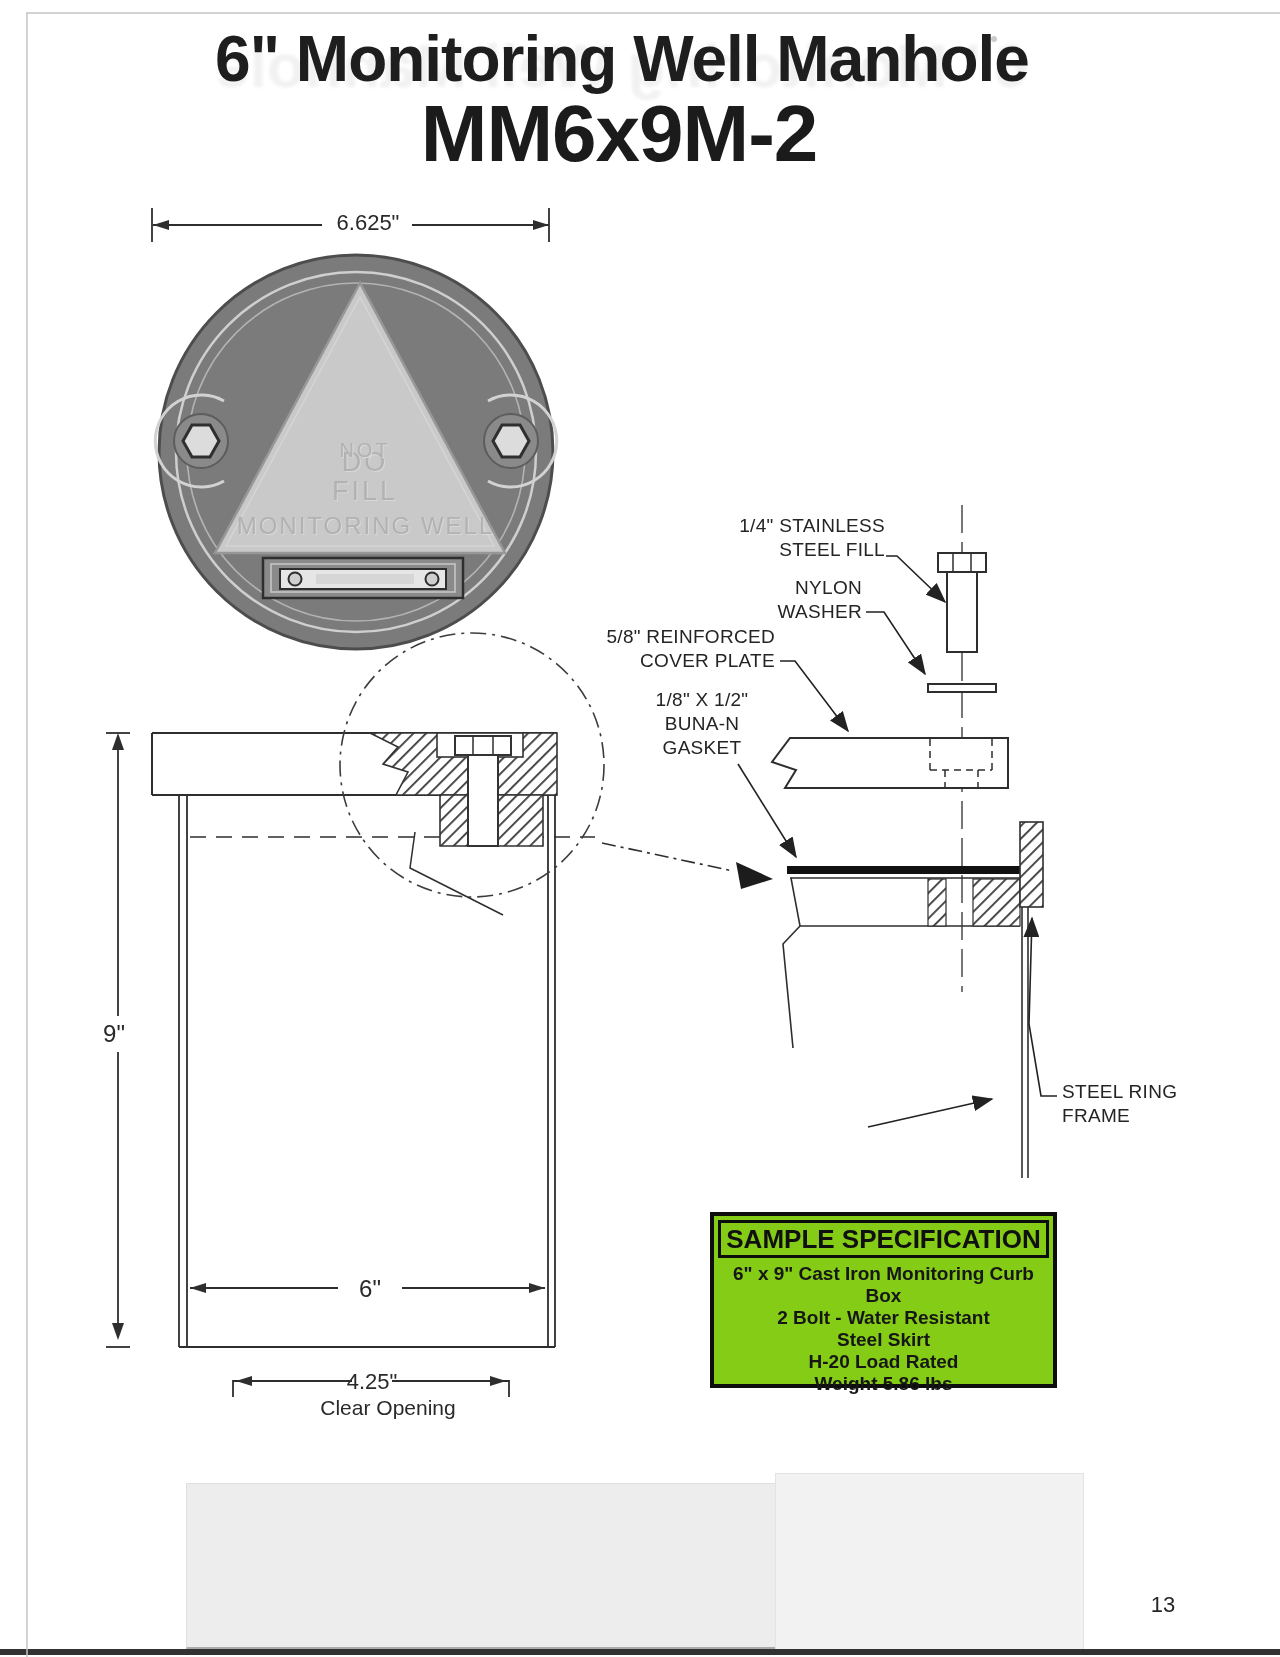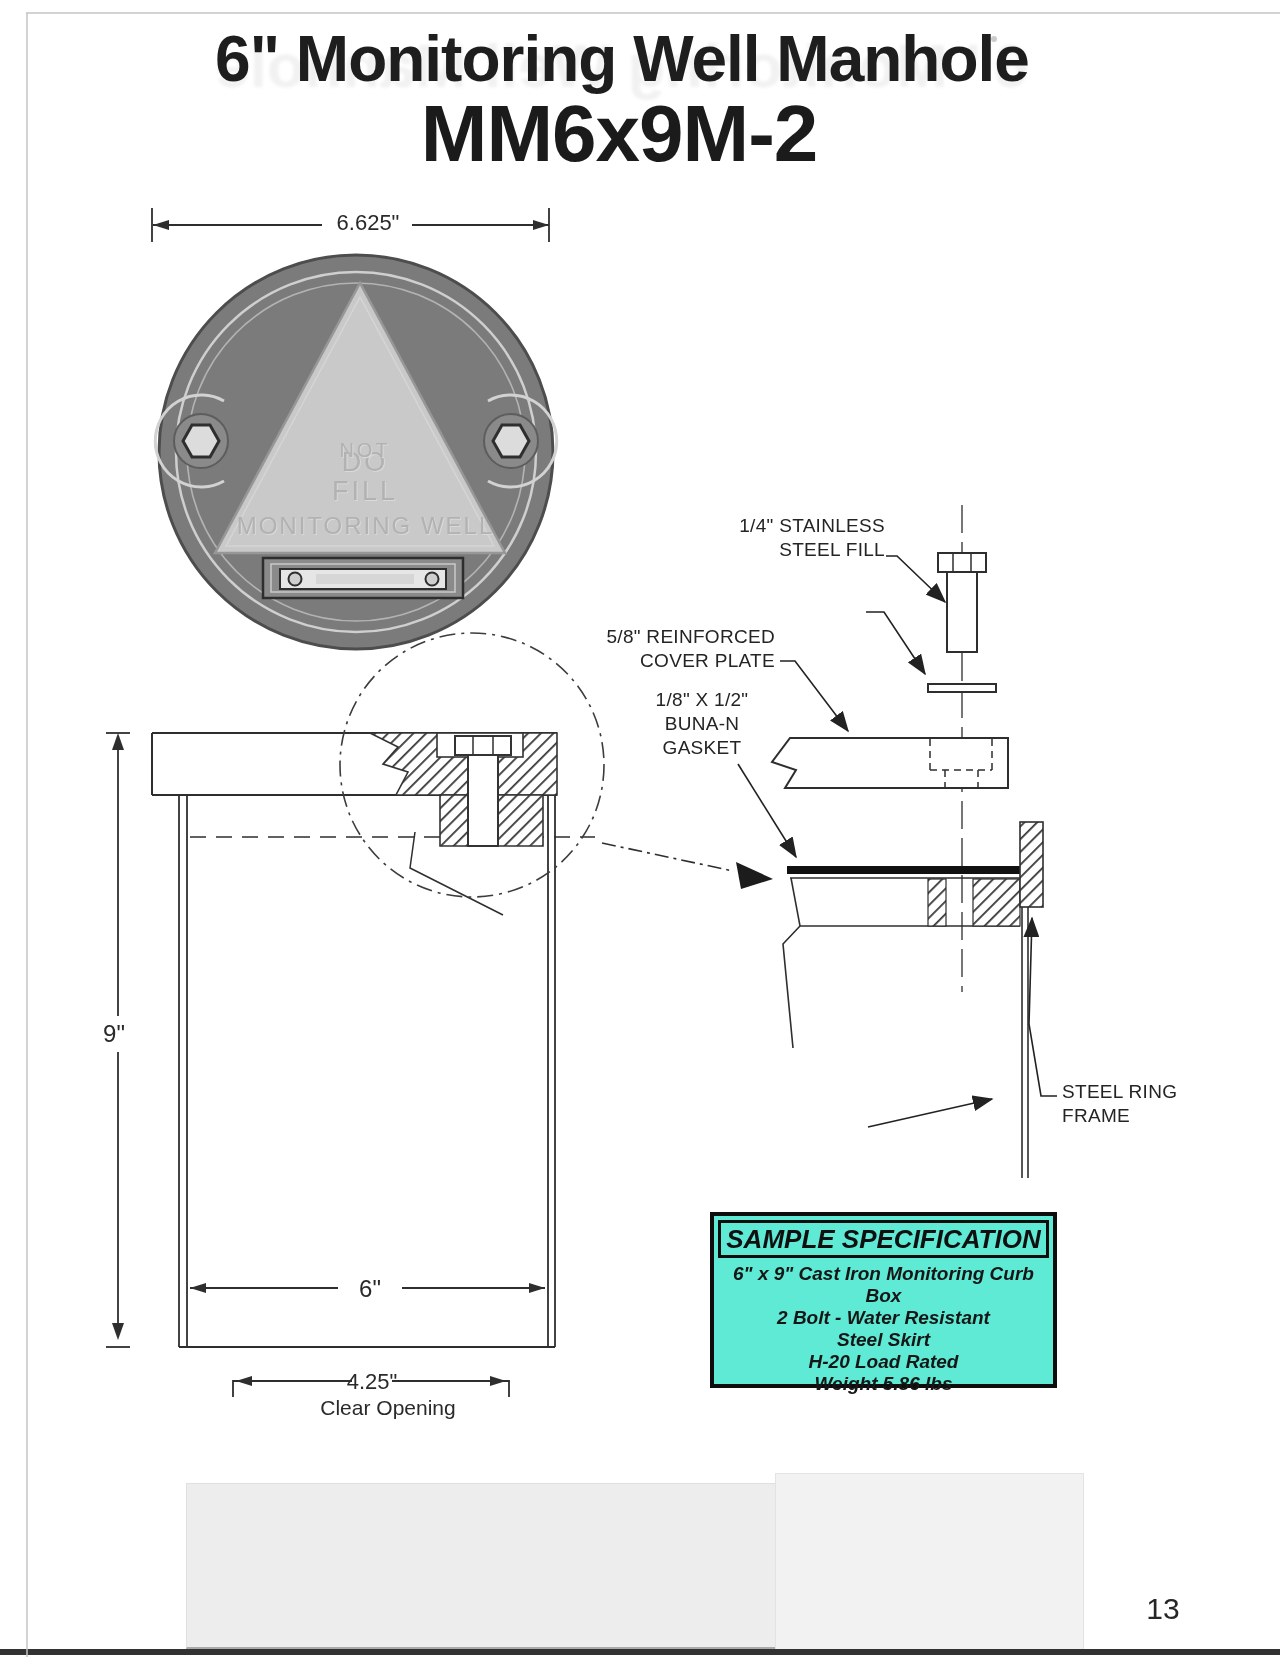--- a/index.html
+++ b/index.html
@@ -18,29 +18,29 @@
     color:#9a9a9a;opacity:.13;transform:scaleX(-1);filter:blur(1.5px);}
   
   .dim{font-size:22px;color:#2a2a2a;text-align:center;}
   
   .lab{font-size:19px;line-height:24px;color:#242424;letter-spacing:.3px;}
   .ra{text-align:right;} .ca{text-align:center;}
   
   .emb{text-align:center;color:#b2b2b2;text-shadow:1px 1px 0 #d9d9d9;letter-spacing:3px;font-weight:400;}
   
   .spec-box{left:710px;top:1212px;width:347px;height:176px;border:4px solid #0d0d0d;
-    background:#5eead4;box-sizing:border-box;font-style:italic;}
+    background:#84cc16;box-sizing:border-box;}
   .spec-head{margin:4px;border:3px solid #0d0d0d;text-align:center;
     font-size:26px;line-height:32px;font-weight:700;color:#101010;letter-spacing:0;}
   .spec-lines{text-align:center;font-size:19px;line-height:22px;font-weight:700;color:#161616;margin-top:5px;}
   
   .bleed-a{left:186px;top:1483px;width:828px;height:163px;background:#ededed;
     border:1px solid #e0e0e0;border-bottom:2px solid #ababab;}
   .bleed-b{left:775px;top:1473px;width:307px;height:180px;background:#f2f2f2;border:1px solid #e3e3e3;}
-  .pageno{left:1128px;top:1592px;width:70px;text-align:center;font-size:30px;color:#262626;}
+  .pageno{left:1128px;top:1592px;width:70px;text-align:center;font-size:22px;color:#262626;}
   .botline{left:0;top:1649px;width:1280px;height:6px;background:#323232;}
   .dot{left:991px;top:36px;width:6px;height:6px;border-radius:50%;background:#b5b5b5;opacity:.7;}
   svg{position:absolute;left:0;top:0;}
 </style>
 </head>
 <body>
 
 <div class="page">
 
   <div class="abs ghost">6" Monitoring Well Manhole</div>
@@ -216,20 +216,24 @@
 
   <div class="abs emb" style="left:315px;top:402px;width:100px;font-size:27px;margin-top:45px;">DO</div>
   <div class="abs emb" style="left:315px;top:439px;width:100px;font-size:20px;">NOT</div>
   <div class="abs emb" style="left:315px;top:476px;width:100px;font-size:27px;">FILL</div>
   <div class="abs emb" style="left:228px;top:512px;width:275px;font-size:24px;letter-spacing:2px;">MONITORING WELL</div>
 
   <div class="abs lab ra" style="left:685px;top:514px;width:200px;">
     <div>1/4" STAINLESS</div>
     <div>STEEL FILL</div>
   </div>
+  <div class="abs lab ra" style="left:662px;top:576px;width:200px;">
+    <div>NYLON</div>
+    <div>WASHER</div>
+  </div>
   <div class="abs lab ra" style="left:575px;top:625px;width:200px;">
     <div>5/8" REINFORCED</div>
     <div>COVER PLATE</div>
   </div>
   <div class="abs lab ca" style="left:602px;top:688px;width:200px;">
     <div>1/8" X 1/2"</div>
     <div>BUNA-N</div>
     <div>GASKET</div>
   </div>
   <div class="abs lab" style="left:1062px;top:1080px;width:160px;">

